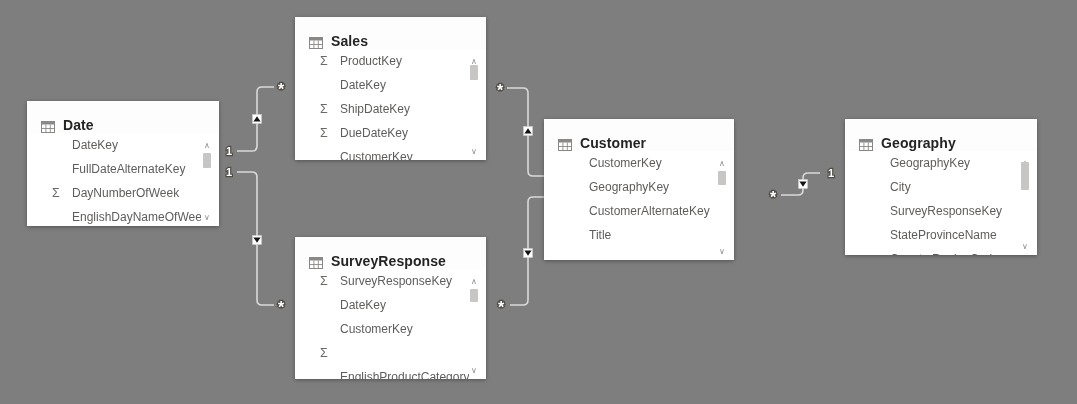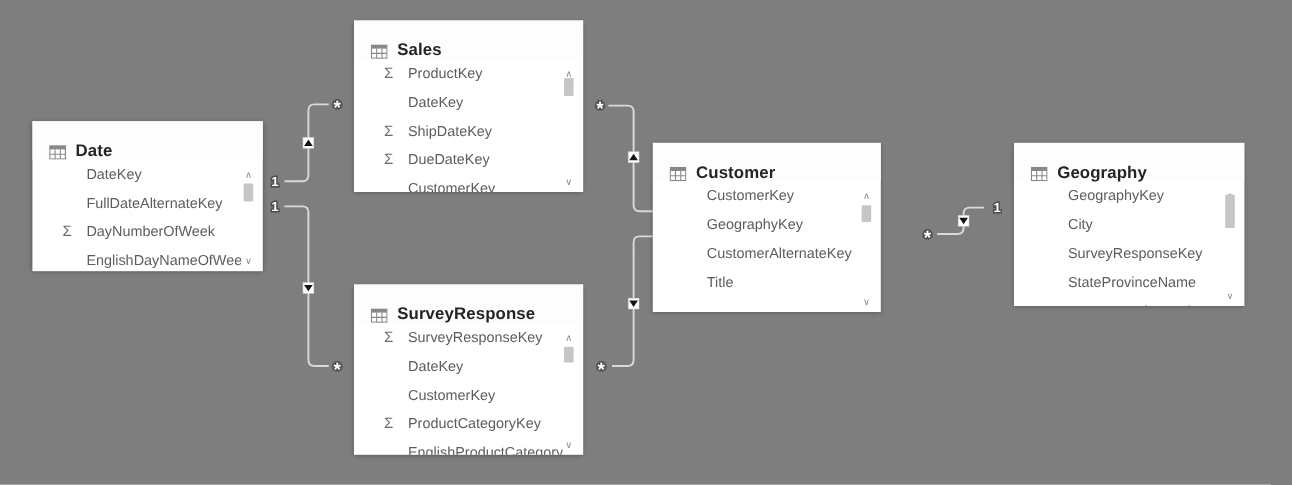--- a/index.html
+++ b/index.html
@@ -196,21 +196,20 @@
       <div class="fr">
           <span class="fi"></span>
           <span class="fl">DateKey</span>
         </div>
       <div class="fr">
           <span class="fi"></span>
           <span class="fl">CustomerKey</span>
         </div>
       <div class="fr">
           <span class="fi">Σ</span>
-          <span class="fl">ProductCategoryKey</span>
         </div>
       <div class="fr">
           <span class="fi"></span>
           <span class="fl">EnglishProductCategoryName</span>
         </div>
     </div>
     <div class="sb">
       <span class="sb-up">∧</span>
       <span class="sb-thumb" style="top:12px;height:13px"></span>
       <span class="sb-down">∨</span>

